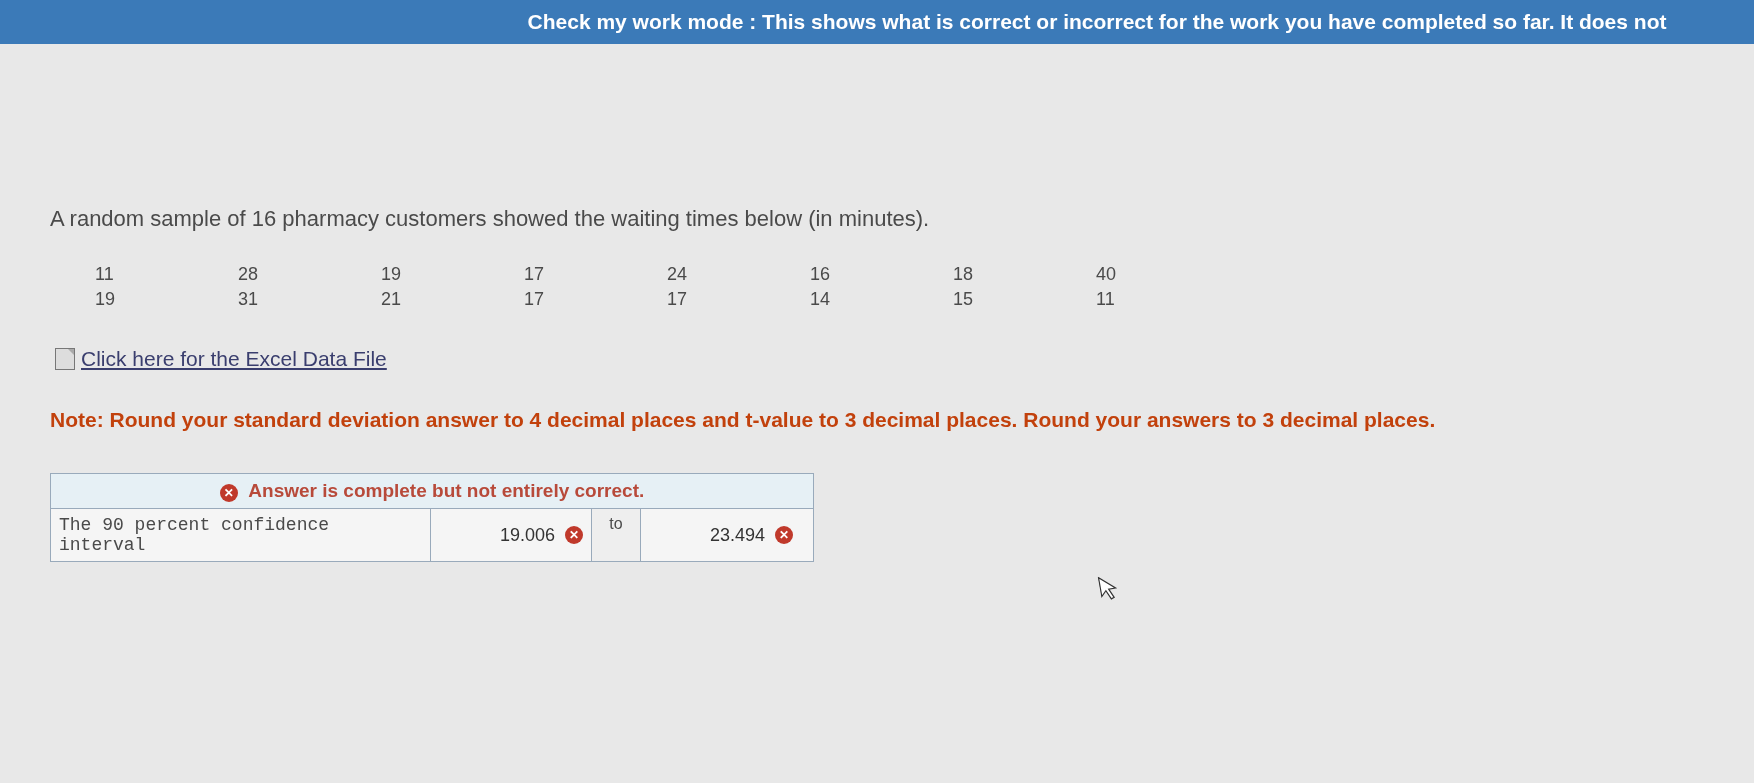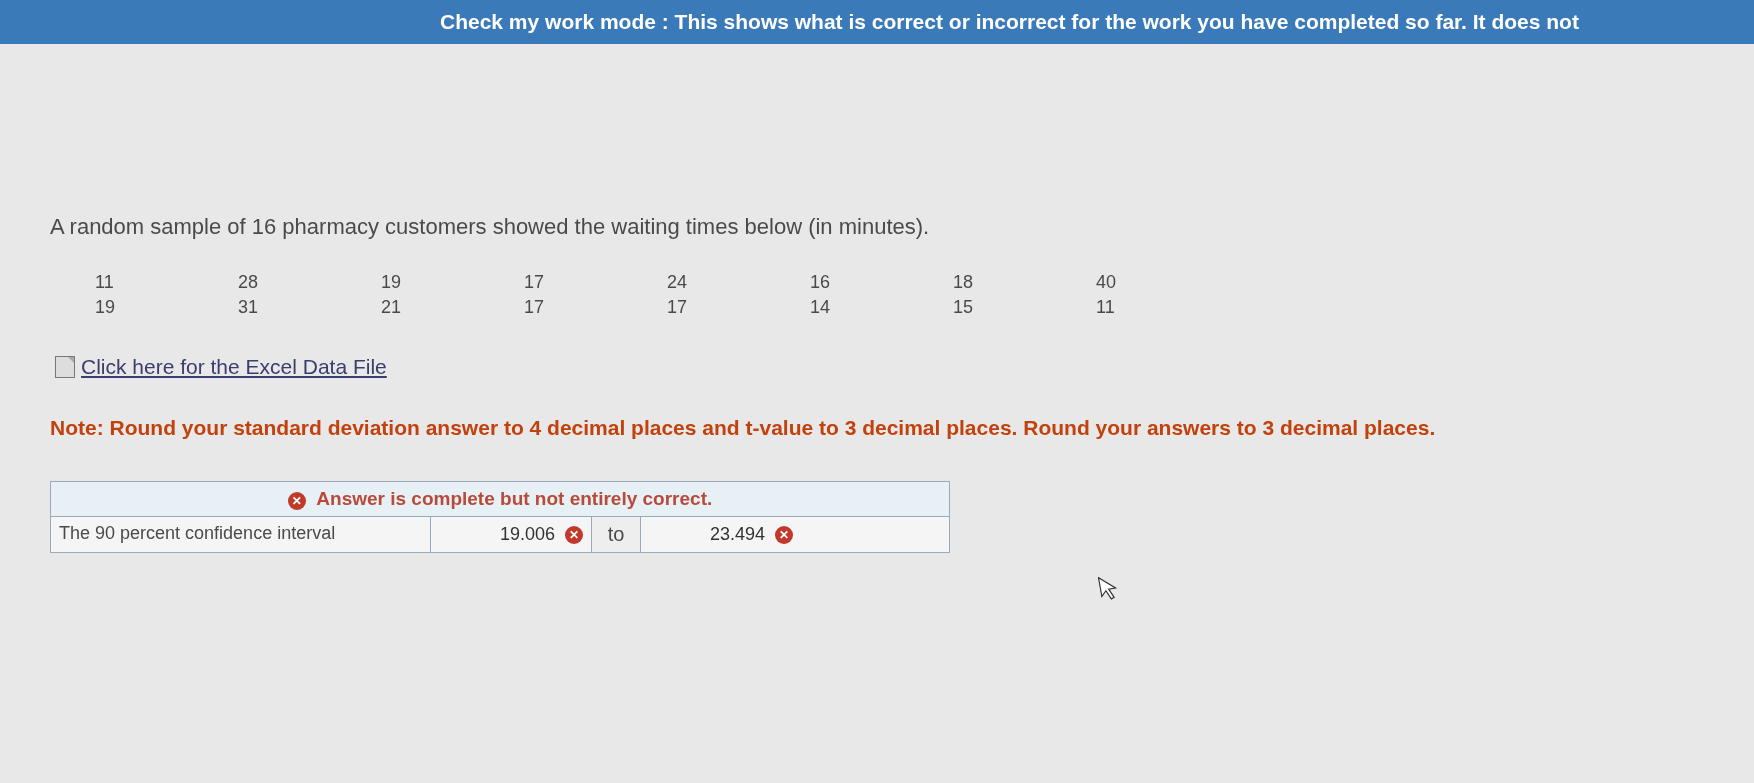--- a/index.html
+++ b/index.html
@@ -10,26 +10,28 @@
     height: 783px;
     overflow: hidden;
     position: relative;
   }
   .banner {
     background: #3b7ab8;
     color: #fff;
     font-weight: bold;
     font-size: 21px;
     padding: 10px 0;
+    text-align: center;
     width: 100%;
     white-space: nowrap;
     text-indent: 440px;
   }
   .content {
-    padding: 80px 50px 0 50px;
+    padding: 63px 50px 0 50px;
+    margin-top: 9px;
   }
   .intro {
     color: #4a4a4a;
     font-size: 22px;
     margin-top: 90px;
     margin-bottom: 30px;
   }
   .data-grid {
     margin-left: 45px;
     margin-bottom: 35px;
@@ -73,21 +75,21 @@
   }
   .mu { font-style: italic; font-family: 'Times New Roman', serif; }
   .note {
     color: #c2410c;
     font-size: 21px;
     font-weight: bold;
     margin-bottom: 40px;
     line-height: 1.3;
   }
   .answer-box {
-    width: 900px;
+    width: 764px;
   }
   .answer-header {
     background: #e6f0f5;
     border: 1px solid #9ab;
     text-align: center;
     padding: 6px;
     font-weight: bold;
     color: #b84a3a;
     font-size: 19px;
   }
@@ -97,38 +99,39 @@
     border: 1px solid #9ab;
     border-top: none;
     background: #f5f5f5;
   }
   .answer-label {
     width: 380px;
     padding: 6px 8px;
     color: #4a4a4a;
     font-size: 18px;
     border-right: 1px solid #9ab;
+    font-family: Liberation Mono, monospace;
   }
   .answer-val {
     width: 160px;
     text-align: right;
     padding: 6px 8px;
     color: #333;
     font-size: 18px;
     display: flex;
     justify-content: flex-end;
     align-items: center;
     gap: 10px;
   }
   .answer-to {
     width: 50px;
     text-align: center;
     padding: 6px 4px;
     color: #4a4a4a;
-    font-size: 20px;
+    font-size: 16px;
     background: #eee;
     border-left: 1px solid #9ab;
     border-right: 1px solid #9ab;
   }
   .x-badge {
     display: inline-flex;
     width: 18px; height: 18px;
     background: #c0392b;
     color: #fff;
     border-radius: 50%;

